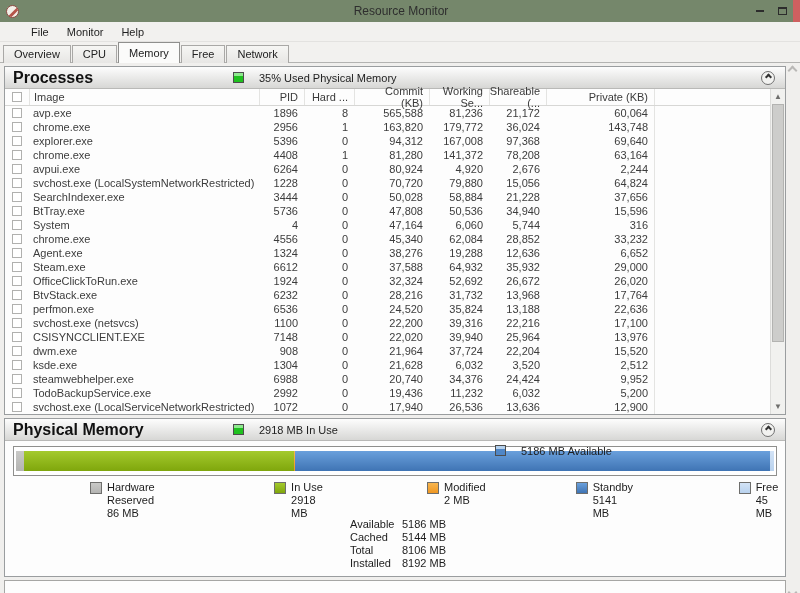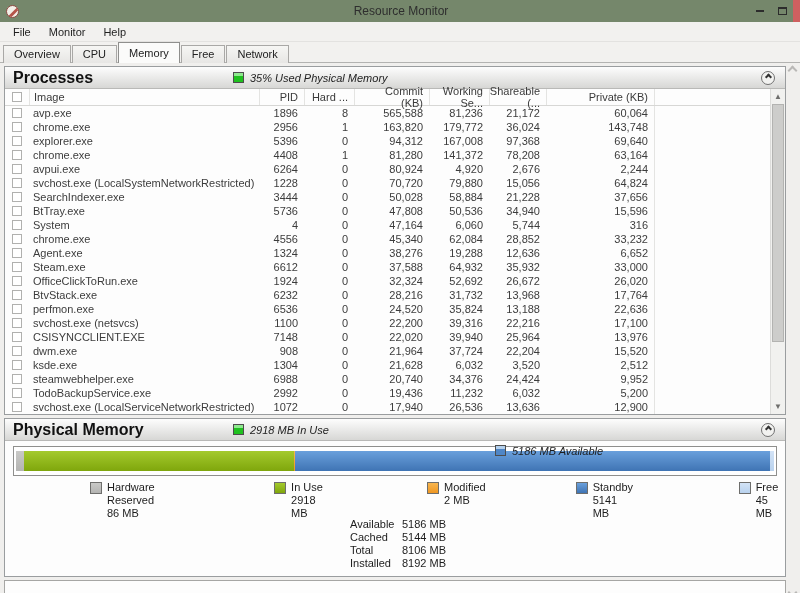--- a/index.html
+++ b/index.html
@@ -17,40 +17,40 @@
   .app-icon { width:13px; height:13px; margin-left:6px; border-radius:50%; background:#f3efe8; border:1px solid #8c4a42; position:relative; overflow:hidden; }
   .app-icon::after { content:""; position:absolute; left:-2px; top:5px; width:18px; height:3px; background:#b5544a; transform:rotate(-45deg); }
   .title-text { position:absolute; left:2px; right:0; text-align:center; color:#2e2e2e; font-size:12px; }
   .win-controls { position:absolute; right:0; top:0; height:22px; display:flex; align-items:center; }
   .btn-min, .btn-max { width:22px; height:18px; display:flex; align-items:center; justify-content:center; color:#222; }
   .btn-min span { display:block; width:8px; height:2px; background:#2c2c2c; }
   .btn-max span { display:block; width:9px; height:8px; border:1px solid #2c2c2c; border-top-width:2px; }
   .btn-close { width:7px; height:22px; background:#cf6060; }
 
   
-  .menubar { height:20px; background:#f2f1ef; display:flex; align-items:center; padding-left:4px; border-bottom:1px solid #e3e2e0; flex:0 0 auto; }
+  .menubar { height:20px; background:#f2f1ef; display:flex; align-items:center; padding-left:22px; border-bottom:1px solid #e3e2e0; flex:0 0 auto; }
   .menu-item { padding:2px 9px; color:#1f1f1f; }
 
   
   .tabstrip { height:21px; background:#f2f1ef; display:flex; align-items:flex-end; padding-left:3px; position:relative; flex:0 0 auto; }
   .tabstrip::after { content:""; position:absolute; left:0; right:0; bottom:0; height:1px; background:#b3b3b1; }
   .tab { height:18px; padding:2px 10px 0 10px; margin-right:1px; background:linear-gradient(#f6f6f4,#e7e6e4); border:1px solid #a9a8a6; border-bottom:none; color:#222; position:relative; z-index:1; }
   .tab.active { height:21px; background:#fbfbfa; border-color:#8f8f8d; z-index:3; padding-top:4px; }
 
   
   .content { flex:1 1 auto; background:#f0efed; position:relative; padding:3px 14px 0 4px; }
   .pane-scroll { position:absolute; right:2px; top:4px; bottom:4px; width:11px; display:flex; flex-direction:column; justify-content:space-between; align-items:center; }
   .chev { width:7px; height:7px; border-left:2px solid #b9b8b6; border-top:2px solid #b9b8b6; }
   .chev.up { transform:rotate(45deg); }
   .chev.down { transform:rotate(225deg); }
 
   .panel { background:#fdfdfd; border:1px solid #9a9d9f; margin-bottom:3px; }
   .panel-header { height:22px; background:linear-gradient(#fdfdfd,#d7d7d5); border-bottom:1px solid #b9b9b7; position:relative; display:flex; align-items:center; }
   .panel-title { font-weight:bold; font-size:16px; color:#111; padding-left:8px; }
-  .hdr-status { position:absolute; display:flex; align-items:center; gap:6px; color:#1d1d1d;font-style:italic; }
+  .hdr-status { position:absolute; display:flex; align-items:center; gap:15px; color:#1d1d1d; }
   .hdr-status.s1 { left:228px; }
   .hdr-status.s2 { left:490px;margin-top:42px; }
   .meter { width:11px; height:11px; border:1px solid #4c4c4c; }
   .collapse-btn { position:absolute; right:10px; top:4px; width:14px; height:14px; border:1px solid #707070; border-radius:50%; background:#f2f2f0; display:flex; align-items:center; justify-content:center; }
   .collapse-btn .chevb { width:5px; height:5px; border-left:2px solid #333; border-top:2px solid #333; transform:rotate(45deg) translate(-1px,-1px); }
 
   
   .tablewrap { position:relative; }
   .thead { display:flex; align-items:center; height:17px; border-bottom:1px solid #d7d7d5; color:#3a3a3a; padding-right:16px; }
   .hcell { position:relative; padding:0 6px 0 4px; border-left:1px solid #e4e4e2; height:100%; display:flex; align-items:center; }
@@ -298,21 +298,21 @@
             <div class="prow">
               <div class="cbcell">
                 <span class="cb"></span>
               </div>
               <div class="cell col-image">Steam.exe</div>
               <div class="cell col-pid num">6612</div>
               <div class="cell col-hard num">0</div>
               <div class="cell col-commit num">37,588</div>
               <div class="cell col-working num">64,932</div>
               <div class="cell col-shareable num">35,932</div>
-              <div class="cell col-private num">33,000</div>
+              <div class="cell col-private num">29,000</div>
               <div class="col-spacer"></div>
             </div>
             <div class="prow">
               <div class="cbcell">
                 <span class="cb"></span>
               </div>
               <div class="cell col-image">OfficeClickToRun.exe</div>
               <div class="cell col-pid num">1924</div>
               <div class="cell col-hard num">0</div>
               <div class="cell col-commit num">32,324</div>

